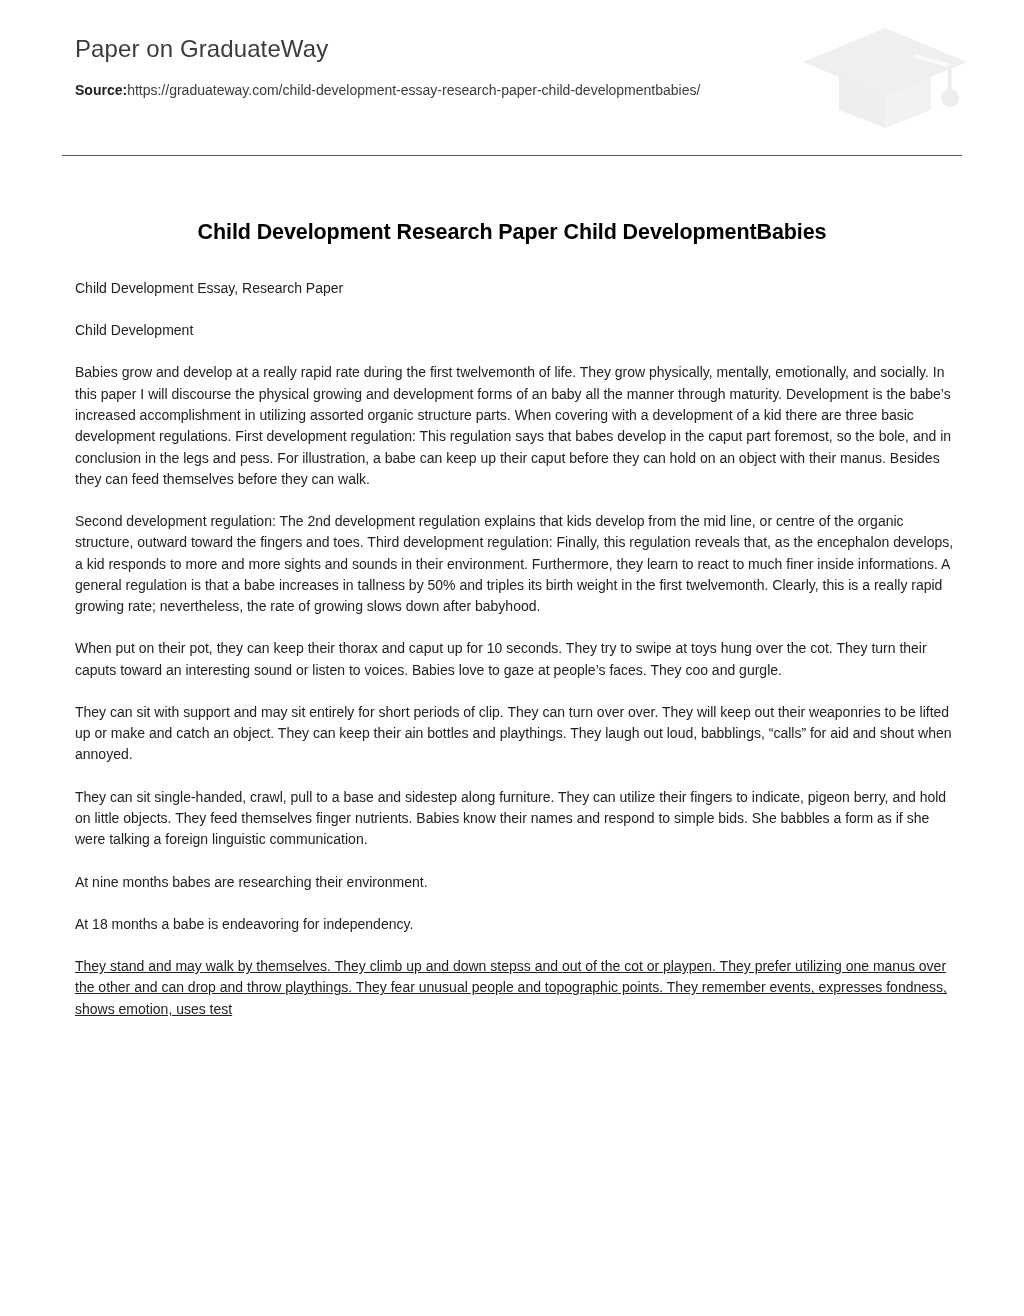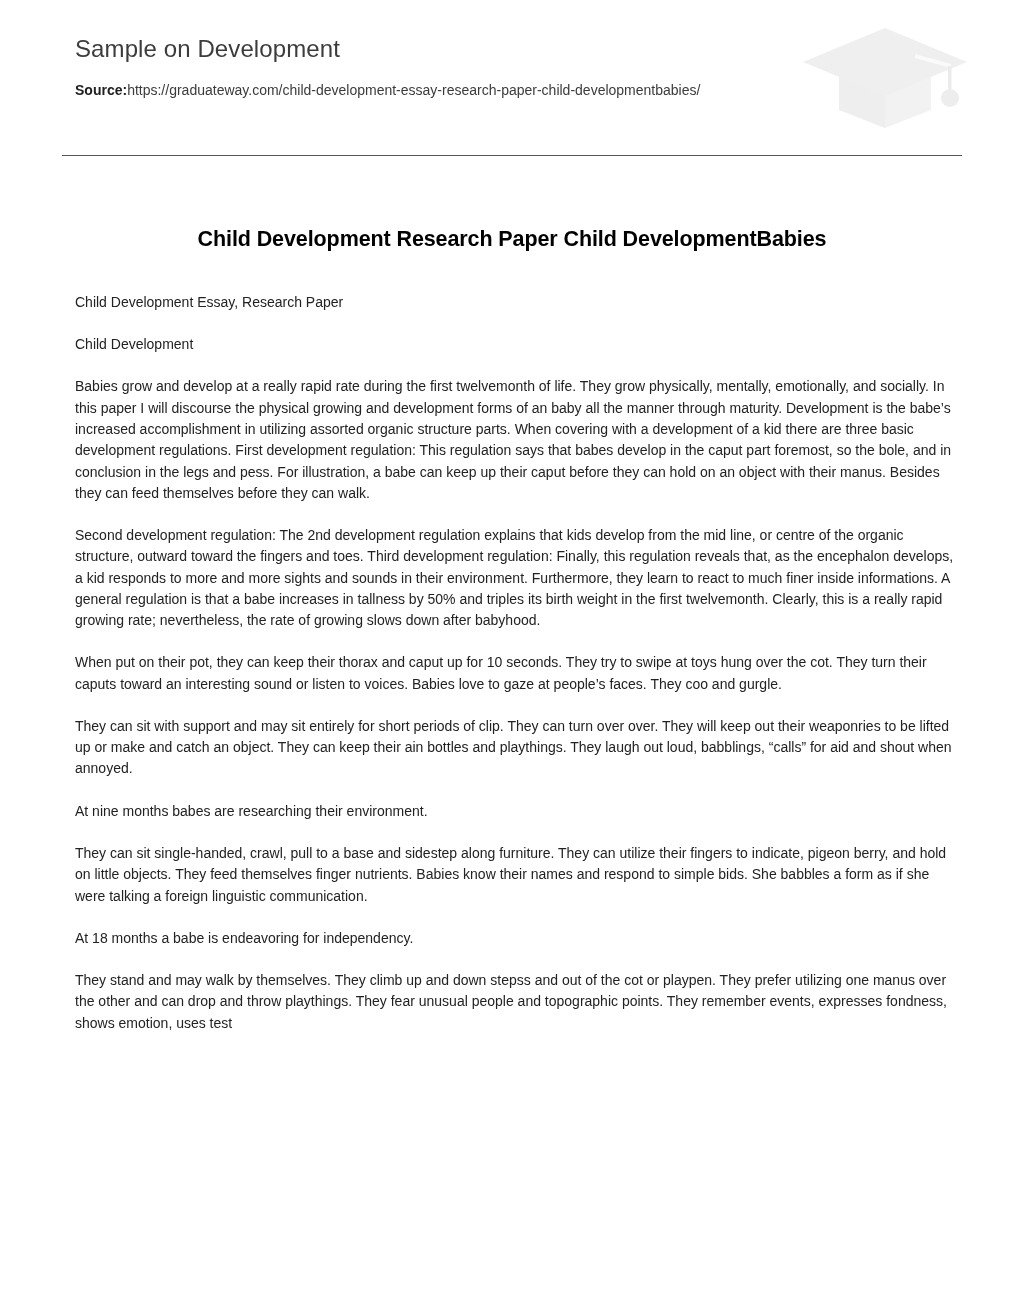--- a/index.html
+++ b/index.html
@@ -73,21 +73,21 @@
     position: absolute;
     left: 62px;
     right: 62px;
     top: 155px;
     height: 1px;
     background: #555555;
   }
 
   
   .doc-title {
-    margin: 12px;
+    margin: 5px;
     padding: 59px 70px 0 70px;
     text-align: center;
     font-size: 21.5px;
     font-weight: 700;
     color: #000000;
     letter-spacing: -0.1px;
     line-height: 1.3;
   }
 
   
@@ -95,30 +95,30 @@
     padding: 26px 70px 0 75px;
   }
 
   .doc-body p {
     margin: 0 0 21px 0;
     font-size: 14px;
     line-height: 1.52;
     color: #222222;
     text-align: left;
   }
-  .doc-body p:last-child { margin-bottom: 4px; }
+  .doc-body p:last-child { margin-bottom: 4px; text-decoration: underline; }
 </style>
 </head>
 <body>
 
 <div class="page">
 
   <div class="doc-header">
 
-    <h1 class="brand-title">Sample on Development</h1>
+    <h1 class="brand-title">Paper on GraduateWay</h1>
 
     <p class="source-line">
       <span class="source-label">Source:</span><span class="source-url">https://graduateway.com/child-development-essay-research-paper-child-developmentbabies/</span>
     </p>
 
     <div class="cap-logo">
       <svg viewBox="0 0 170 120" xmlns="http://www.w3.org/2000/svg" aria-hidden="true">
 
         <path d="M40 52 L40 92 L86 110 L86 68 Z" fill="#eeeeee"></path>
         <path d="M86 68 L86 110 L132 92 L132 52 Z" fill="#f2f2f2"></path>
@@ -136,19 +136,19 @@
 
   <h2 class="doc-title">Child Development Research Paper Child DevelopmentBabies</h2>
 
   <div class="doc-body">
     <p>Child Development Essay, Research Paper</p>
     <p>Child Development</p>
     <p>Babies grow and develop at a really rapid rate during the first twelvemonth of life. They grow physically, mentally, emotionally, and socially. In this paper I will discourse the physical growing and development forms of an baby all the manner through maturity. Development is the babe’s increased accomplishment in utilizing assorted organic structure parts. When covering with a development of a kid there are three basic development regulations. First development regulation: This regulation says that babes develop in the caput part foremost, so the bole, and in conclusion in the legs and pess. For illustration, a babe can keep up their caput before they can hold on an object with their manus. Besides they can feed themselves before they can walk.</p>
     <p>Second development regulation: The 2nd development regulation explains that kids develop from the mid line, or centre of the organic structure, outward toward the fingers and toes. Third development regulation: Finally, this regulation reveals that, as the encephalon develops, a kid responds to more and more sights and sounds in their environment. Furthermore, they learn to react to much finer inside informations. A general regulation is that a babe increases in tallness by 50% and triples its birth weight in the first twelvemonth. Clearly, this is a really rapid growing rate; nevertheless, the rate of growing slows down after babyhood.</p>
     <p>When put on their pot, they can keep their thorax and caput up for 10 seconds. They try to swipe at toys hung over the cot. They turn their caputs toward an interesting sound or listen to voices. Babies love to gaze at people’s faces. They coo and gurgle.</p>
     <p>They can sit with support and may sit entirely for short periods of clip. They can turn over over. They will keep out their weaponries to be lifted up or make and catch an object. They can keep their ain bottles and playthings. They laugh out loud, babblings, “calls” for aid and shout when annoyed.</p>
+    <p>They can sit single-handed, crawl, pull to a base and sidestep along furniture. They can utilize their fingers to indicate, pigeon berry, and hold on little objects. They feed themselves finger nutrients. Babies know their names and respond to simple bids. She babbles a form as if she were talking a foreign linguistic communication.</p>
     <p>At nine months babes are researching their environment.</p>
-    <p>They can sit single-handed, crawl, pull to a base and sidestep along furniture. They can utilize their fingers to indicate, pigeon berry, and hold on little objects. They feed themselves finger nutrients. Babies know their names and respond to simple bids. She babbles a form as if she were talking a foreign linguistic communication.</p>
     <p>At 18 months a babe is endeavoring for independency.</p>
     <p>They stand and may walk by themselves. They climb up and down stepss and out of the cot or playpen. They prefer utilizing one manus over the other and can drop and throw playthings. They fear unusual people and topographic points. They remember events, expresses fondness, shows emotion, uses test</p>
   </div>
 
 </div>
 
 </body></html>

